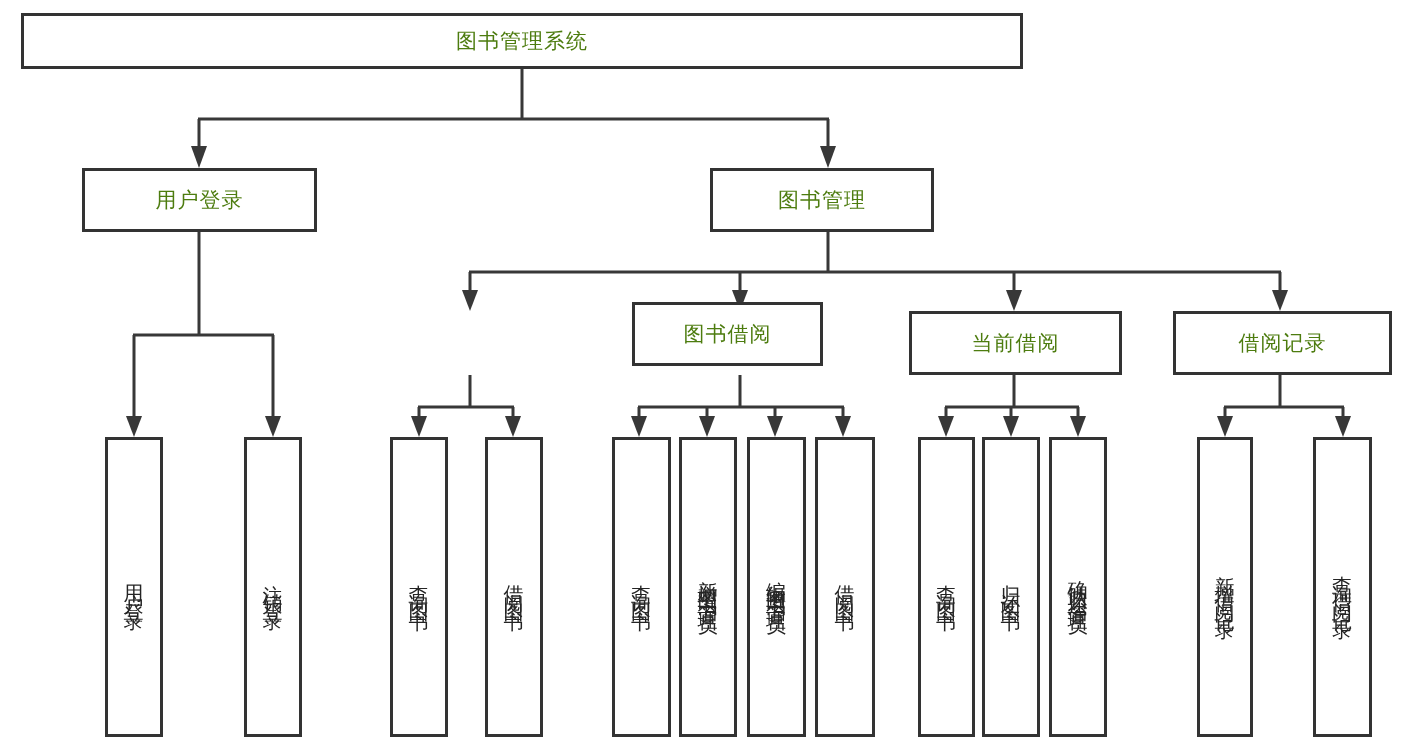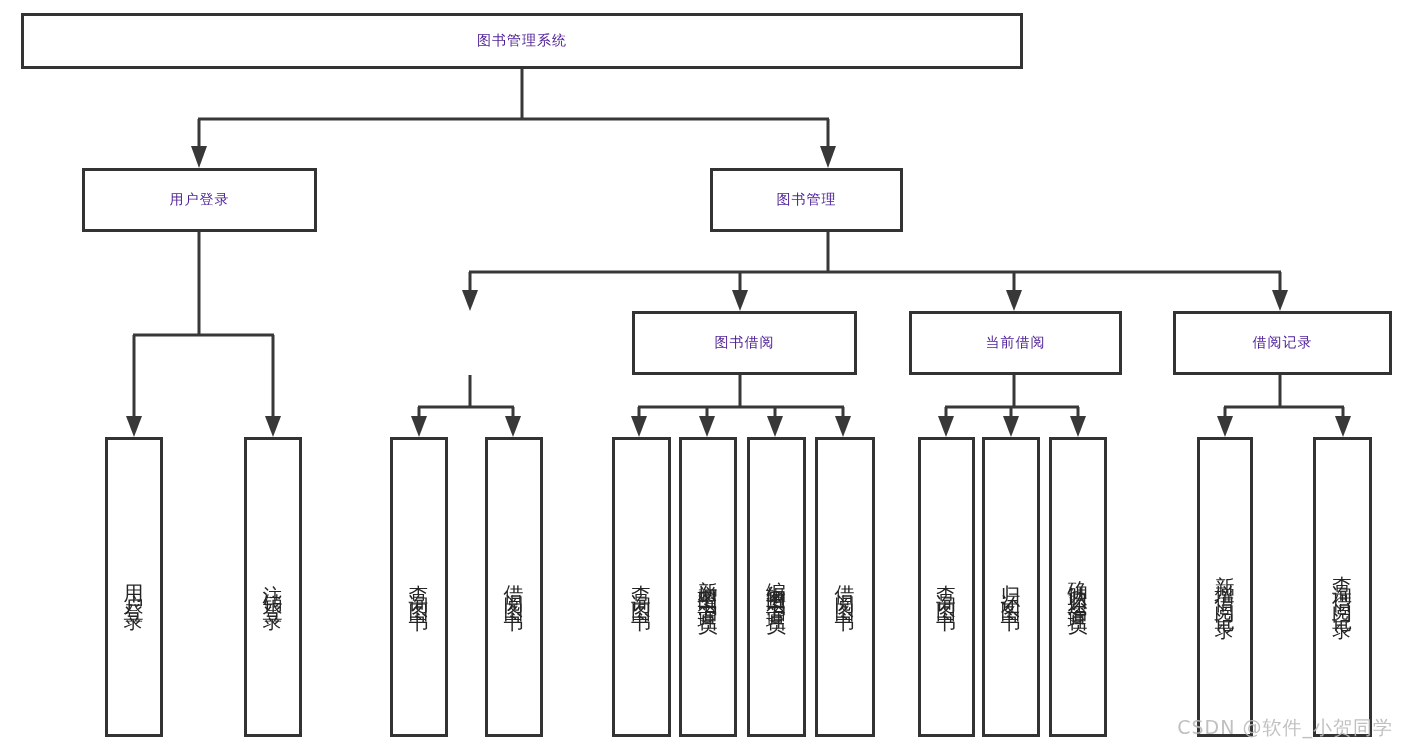--- a/index.html
+++ b/index.html
@@ -20,22 +20,22 @@
   .hbox {
     position: absolute;
     box-sizing: border-box;
     border: 3px solid #333333;
     background: #ffffff;
     display: flex;
     align-items: center;
     justify-content: center;
   }
   .hlabel {
-    font-size: 14px;
-    color: #4c1d95;
+    font-size: 21px;
+    color: #4d7c0f;
     letter-spacing: 1px;
     white-space: nowrap;
   }
   .vbox {
     position: absolute;
     top: 437px;
     height: 300px;
     box-sizing: border-box;
     border: 3px solid #333333;
     background: #ffffff;
@@ -112,25 +112,25 @@
     </g>
   </svg>
 
   <div class="hbox" style="left:21px;top:13px;width:1002px;height:56px">
     <span class="hlabel">图书管理系统</span>
   </div>
 
   <div class="hbox" style="left:82px;top:168px;width:235px;height:64px">
     <span class="hlabel">用户登录</span>
   </div>
-  <div class="hbox" style="left:710px;top:168px;width:193px;height:64px">
+  <div class="hbox" style="left:710px;top:168px;width:224px;height:64px">
     <span class="hlabel">图书管理</span>
   </div>
 
-  <div class="hbox" style="left:632px;top:311px;width:225px;height:64px">
+  <div class="hbox" style="left:632px;top:302px;width:191px;height:64px">
     <span class="hlabel">图书借阅</span>
   </div>
   <div class="hbox" style="left:1173px;top:311px;width:219px;height:64px">
     <span class="hlabel">借阅记录</span>
   </div>
   <div class="hbox" style="left:909px;top:311px;width:213px;height:64px">
     <span class="hlabel">当前借阅</span>
   </div>
 
   <div class="vbox" style="left:105px;width:58px">
@@ -170,15 +170,14 @@
     <span class="vtext long">确认归还（管理员）</span>
   </div>
 
   <div class="vbox" style="left:1197px;width:56px">
     <span class="vtext">新增借阅记录</span>
   </div>
   <div class="vbox" style="left:1313px;width:59px">
     <span class="vtext">查询借阅记录</span>
   </div>
 
-  <div class="watermark">CSDN @软件_小贺同学</div>
 
 </div>
 
 </body></html>

